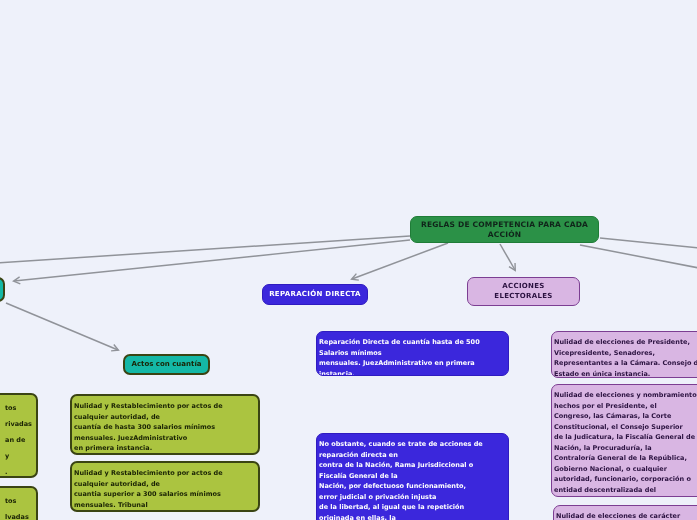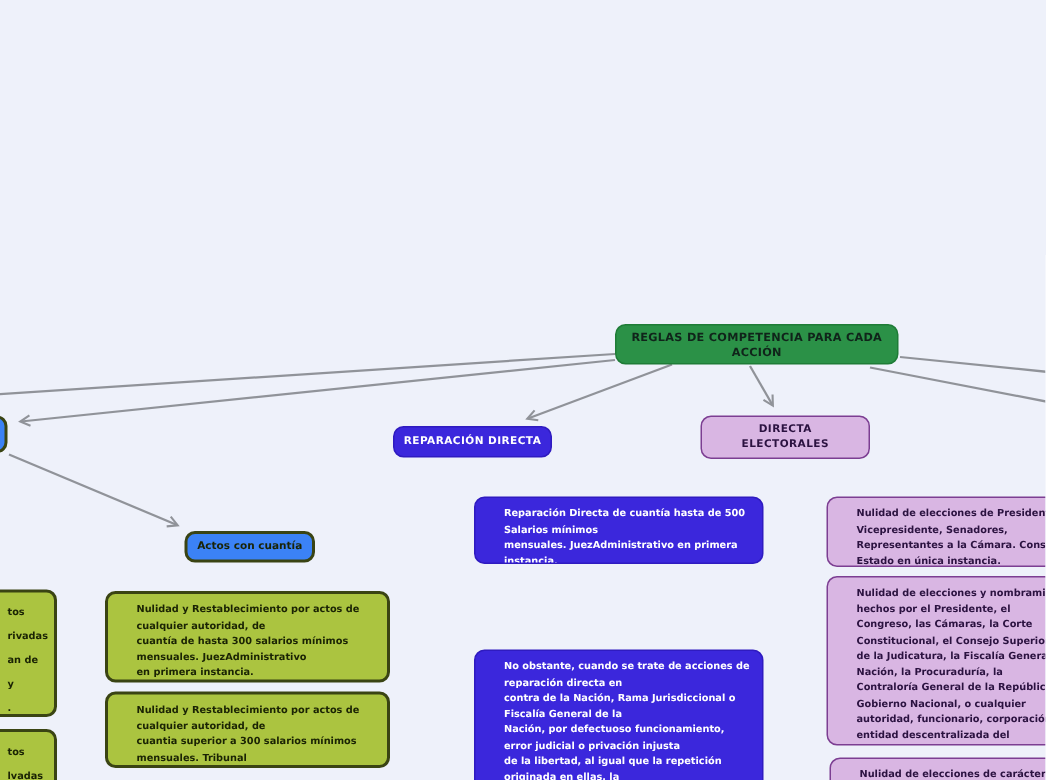--- a/index.html
+++ b/index.html
@@ -16,29 +16,29 @@
     display:flex;align-items:center;justify-content:center;
     border-radius:7px;
     box-sizing:border-box;
     font-weight:bold;
     text-align:center;
   }
   .node .lbl{white-space:pre;line-height:1.3;}
   .node-green{background:#2b9147;border:1.5px solid #1f7c37;color:#10241a;font-size:7.5px;letter-spacing:.2px;}
   .node-blue{background:#3b27dc;border:1.5px solid #2f1bc0;color:#ffffff;font-size:7px;letter-spacing:.3px;}
   .node-purple{background:#d9b6e3;border:1.5px solid #7c3e92;color:#2b1240;font-size:7px;letter-spacing:.3px;}
-  .node-olive{background:#3b82f6;border:2px solid #3a4413;color:#1a2304;font-size:7px;}
+  .node-olive{background:#14b8a6;border:2px solid #3a4413;color:#1a2304;font-size:7px;}
   .detail{
     position:absolute;
     border-radius:7px;
     box-sizing:border-box;
     font-weight:bold;
     font-size:6.5px;
     line-height:10.5px;
-    padding:5px 19px;
+    padding:5px 2px;
     white-space:pre;
     overflow:hidden;
   }
   .detail-blue{background:#3b27dc;border:1.5px solid #2f1bc0;color:#ffffff;}
   .detail-purple{background:#d9b6e3;border:1.5px solid #7c3e92;color:#2b1240;}
   .detail-olive{background:#abc440;border:2px solid #3a4413;color:#1a2304;}
   .detail-cut{line-height:16px;padding-left:155px;}
 </style>
 </head>
 <body>
@@ -63,21 +63,21 @@
   <div class="node node-blue" style="left:262px;top:284px;width:106px;height:21px;">
     <span class="lbl">REPARACIÓN DIRECTA</span>
   </div>
 
   <div class="node node-green" style="left:410px;top:216px;width:189px;height:27px;">
     <span class="lbl">REGLAS DE COMPETENCIA PARA CADA
 ACCIÓN</span>
   </div>
 
   <div class="node node-purple" style="left:467px;top:277px;width:113px;height:29px;">
-    <span class="lbl">DIRECTA
+    <span class="lbl">ACCIONES
 ELECTORALES</span>
   </div>
 
   <div class="node node-olive" style="left:123px;top:354px;width:87px;height:21px;">
     <span class="lbl">Actos con cuantía</span>
   </div>
 
   <div class="node node-olive" style="left:-42px;top:277px;width:47px;height:25px;"></div>
 
   <div class="detail detail-blue" style="left:316px;top:331px;width:193px;height:45px;">Reparación Directa de cuantía hasta de 500

